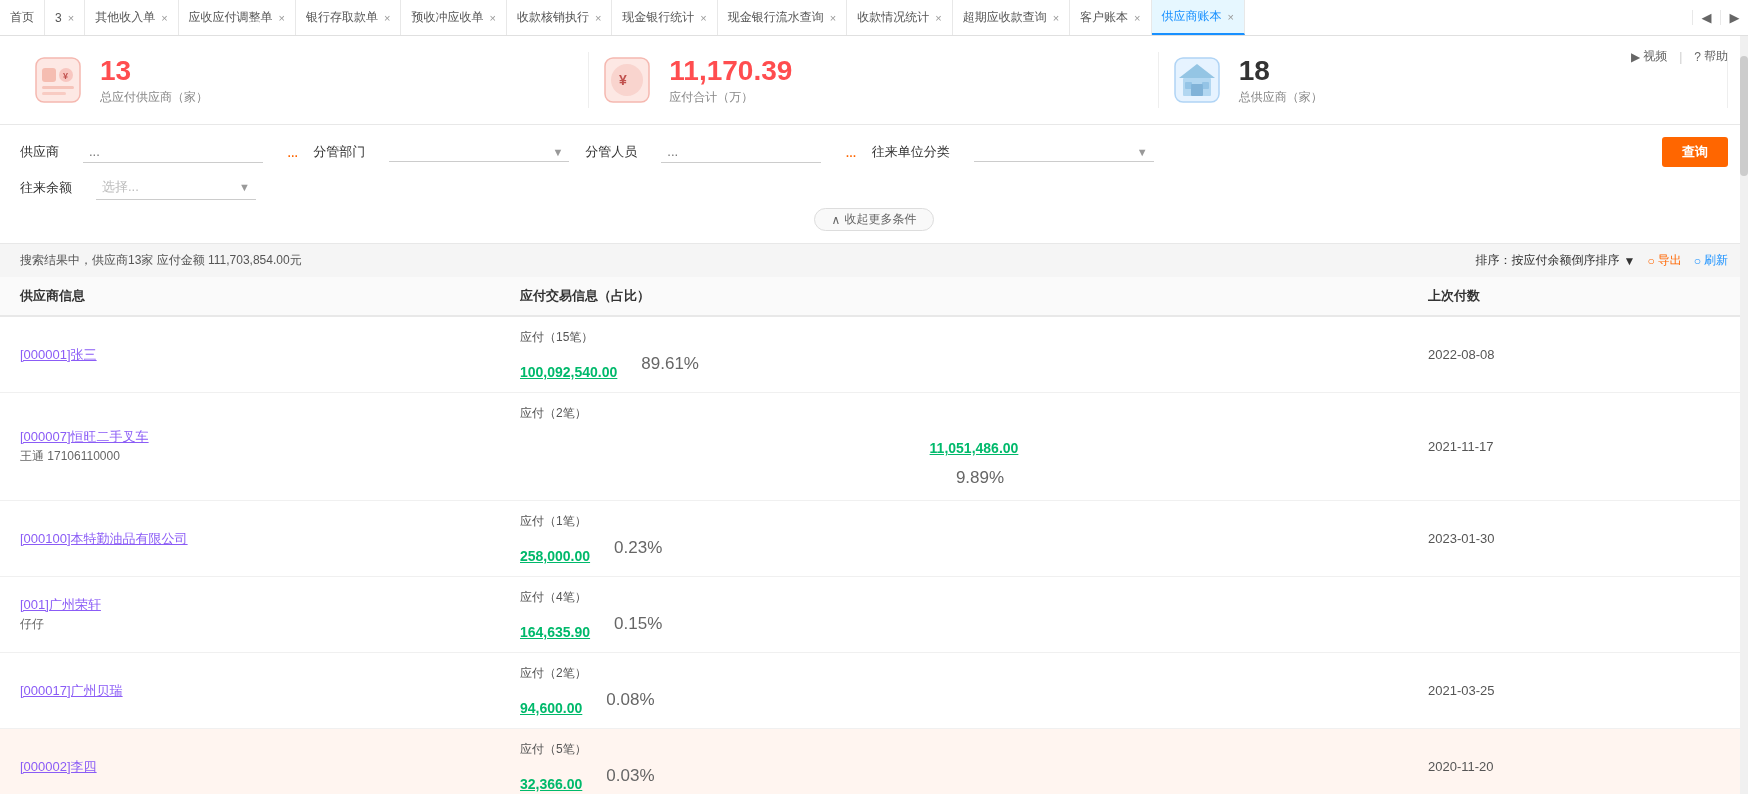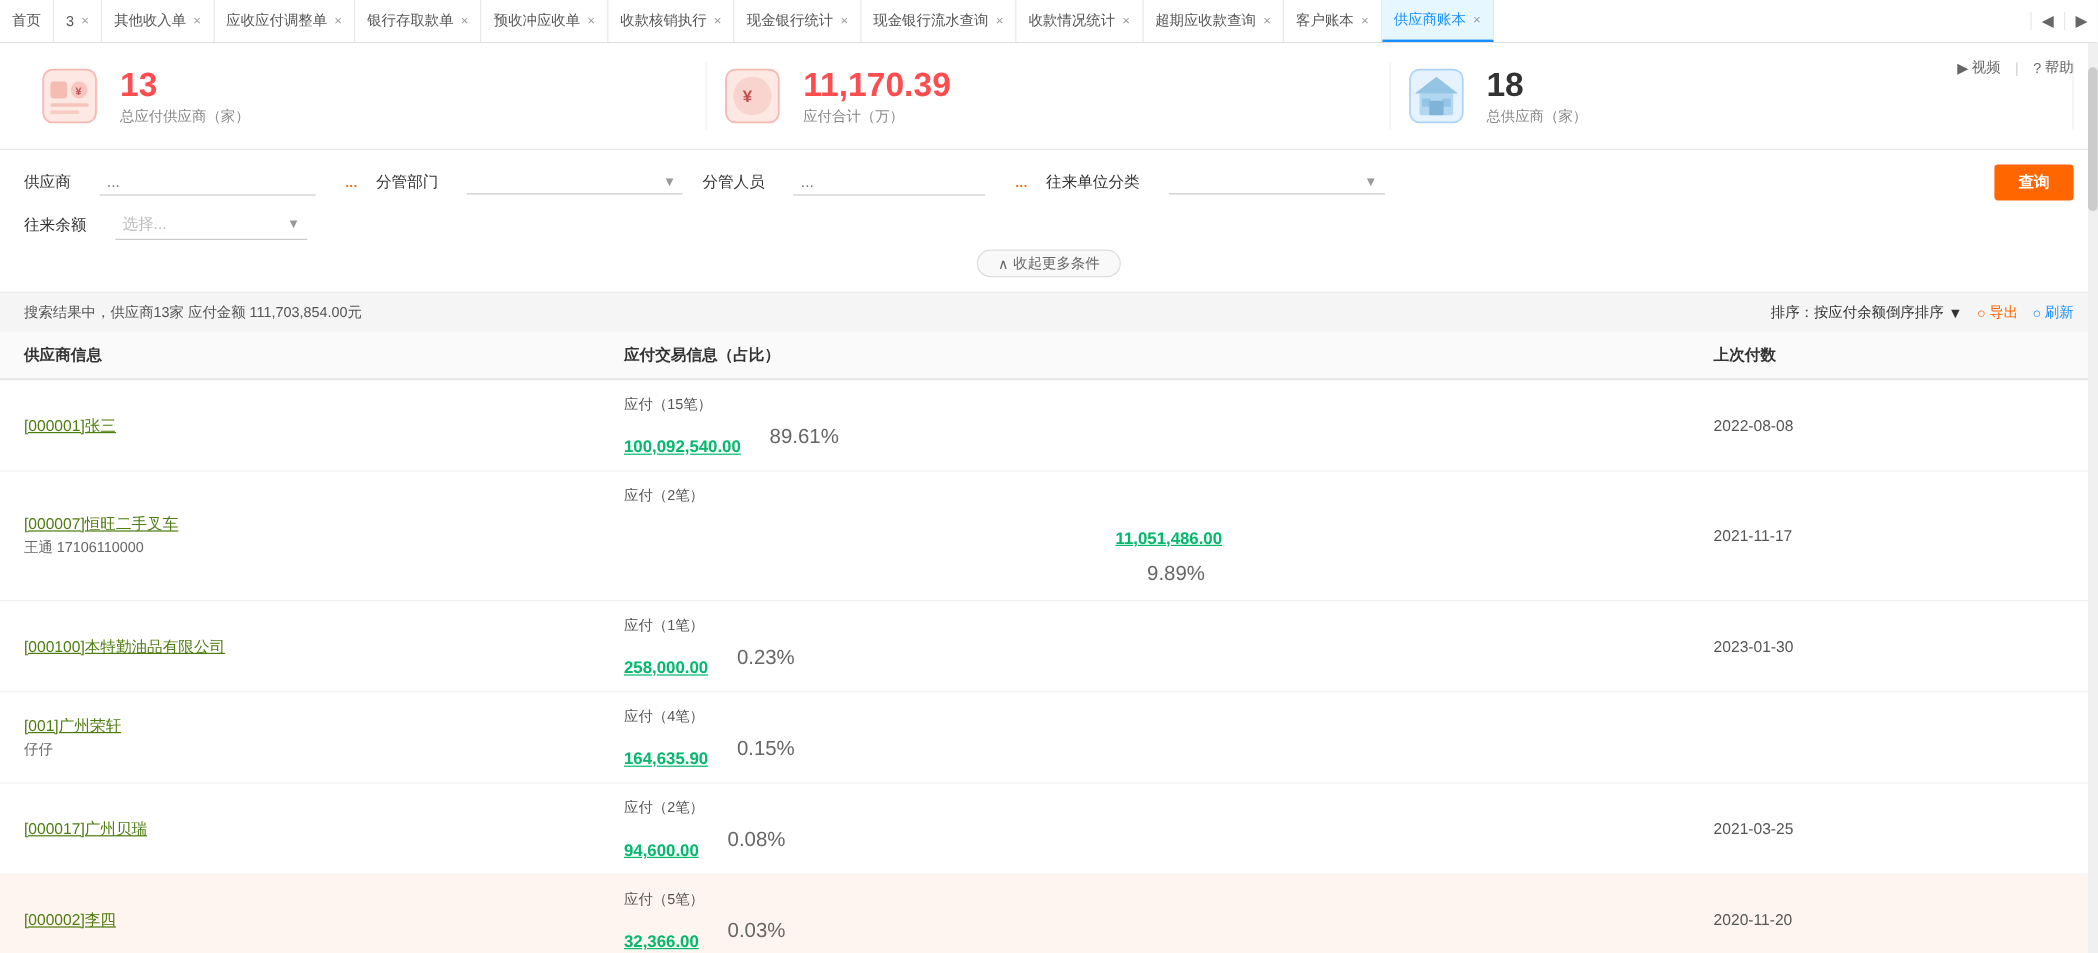--- a/index.html
+++ b/index.html
@@ -181,21 +181,21 @@
     .table-row {
       display: grid;
       grid-template-columns: 500px 1fr 300px;
       padding: 12px 20px;
       border-bottom: 1px solid #f0f0f0;
       align-items: center;
       min-height: 64px;
     }
     .table-row.highlighted { background: #fff5f0; }
     .supplier-link {
-      color: #4d7c0f;
+      color: #8b5cf6;
       text-decoration: underline;
       cursor: pointer;
       font-size: 13px;
     }
     .supplier-sub { font-size: 12px; color: #666; margin-top: 2px; }
     .trans-label { font-size: 12px; color: #555; }
     .trans-amount { color: #00b96b; font-size: 14px; font-weight: bold; cursor: pointer; text-decoration: underline; margin-top: 16px; }
     .trans-pct { font-size: 17px; color: #666; margin-left: 12px; }
     .last-pay { font-size: 13px; color: #555; }
 

